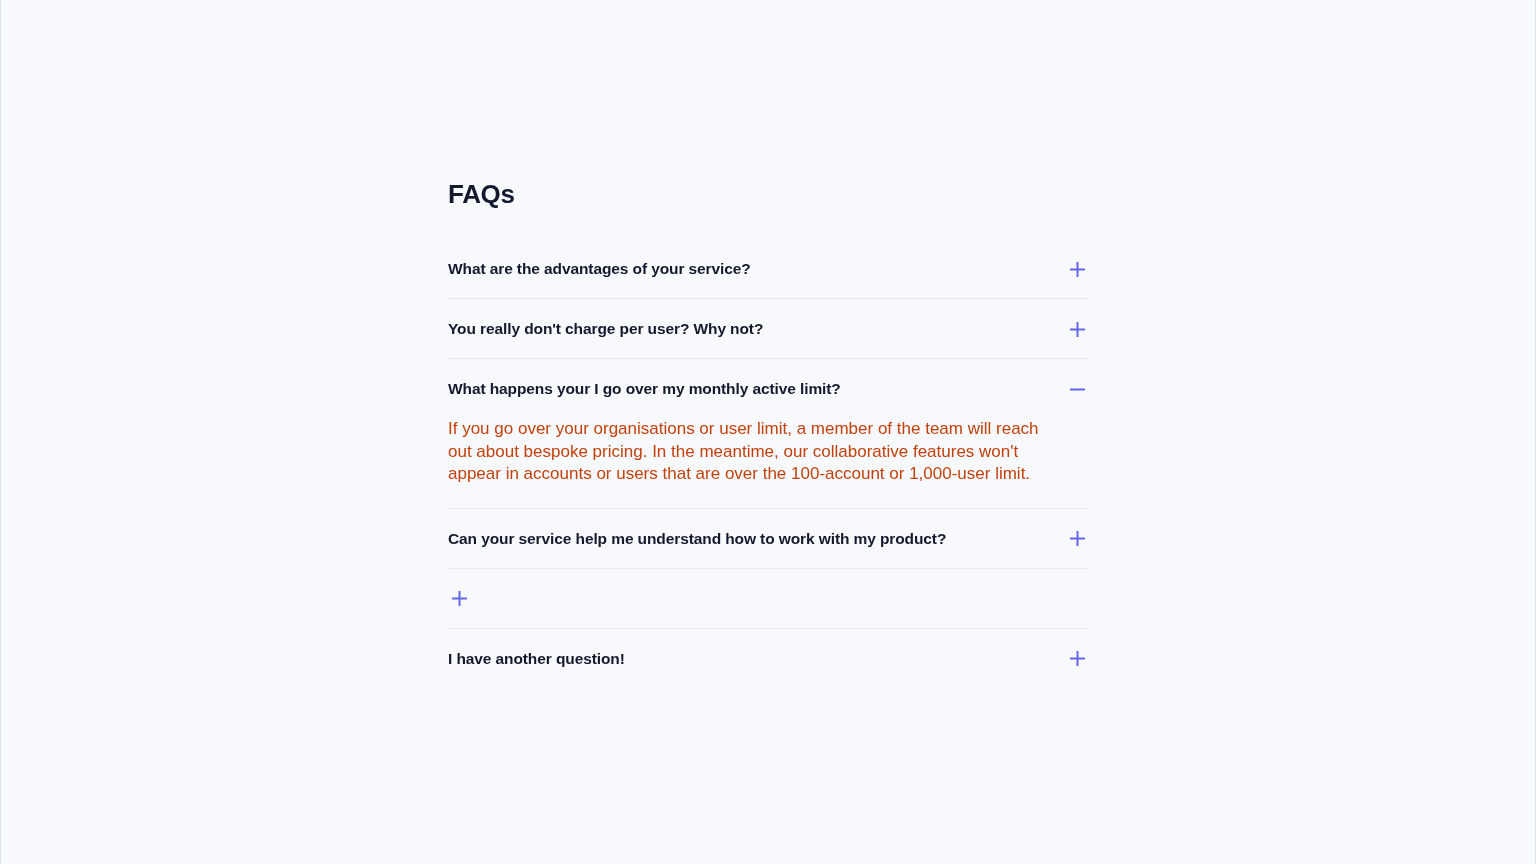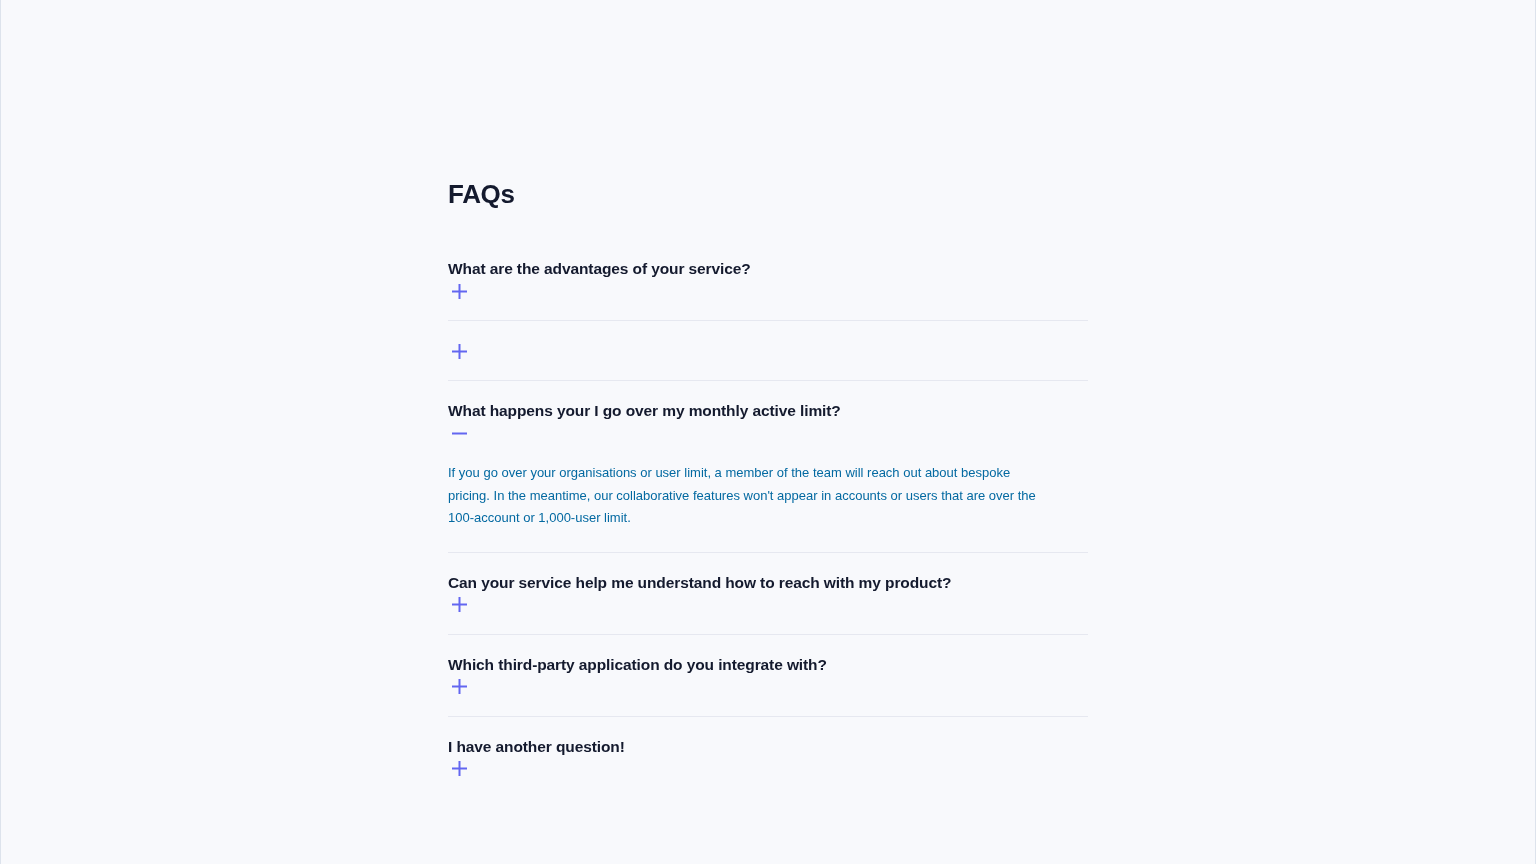--- a/index.html
+++ b/index.html
@@ -47,25 +47,24 @@
   .faq-item {
     border-bottom: 1px solid #e6e8f0;
   }
 
   .faq-item.last {
     border-bottom: none;
   }
 
   .faq-row {
     display: flex;
-    align-items: flex-start;
+    align-items: flex-end;
     justify-content: space-between;
     padding: 19px 0 18px 0;
     cursor: pointer;
-    flex-direction: column;
   }
 
   .faq-question {
     font-size: 15.5px;
     font-weight: bold;
     color: #141a2e;
     line-height: 22px;
     letter-spacing: -0.1px;
     padding-right: 24px;
   }
@@ -78,22 +77,22 @@
     align-items: center;
     justify-content: center;
     cursor: pointer;
   }
 
   .faq-toggle svg {
     display: block;
   }
 
   .faq-answer {
-    font-size: 13px;
-    color: #0369a1;
+    font-size: 17px;
+    color: #c2410c;
     line-height: 22.5px;
     padding: 0 40px 22px 0;
     max-width: 600px;
   }
 </style>
 </head>
 <body>
 
 <div class="page">
   <section class="faq-section">
@@ -105,20 +104,21 @@
             <div class="faq-toggle">
               <svg width="19" height="19" viewBox="0 0 19 19">
                 <line x1="2" y1="9.5" x2="17" y2="9.5" stroke="#6366f1" stroke-width="2" stroke-linecap="butt"></line>
                 <line x1="9.5" y1="2" x2="9.5" y2="17" stroke="#6366f1" stroke-width="2" stroke-linecap="butt"></line>
               </svg>
             </div>
           </div>
         </div>
         <div class="faq-item collapsed">
           <div class="faq-row">
+            <div class="faq-question">You really don't charge per user? Why not?</div>
             <div class="faq-toggle">
               <svg width="19" height="19" viewBox="0 0 19 19">
                 <line x1="2" y1="9.5" x2="17" y2="9.5" stroke="#6366f1" stroke-width="2" stroke-linecap="butt"></line>
                 <line x1="9.5" y1="2" x2="9.5" y2="17" stroke="#6366f1" stroke-width="2" stroke-linecap="butt"></line>
               </svg>
             </div>
           </div>
         </div>
         <div class="faq-item">
           <div class="faq-row">
@@ -126,32 +126,31 @@
             <div class="faq-toggle">
               <svg width="19" height="19" viewBox="0 0 19 19">
                 <line x1="2" y1="9.5" x2="17" y2="9.5" stroke="#6366f1" stroke-width="2" stroke-linecap="butt"></line>
               </svg>
             </div>
           </div>
           <div class="faq-answer">If you go over your organisations or user limit, a member of the team will reach out about bespoke pricing. In the meantime, our collaborative features won't appear in accounts or users that are over the 100-account or 1,000-user limit.</div>
         </div>
         <div class="faq-item collapsed">
           <div class="faq-row">
-            <div class="faq-question">Can your service help me understand how to reach with my product?</div>
+            <div class="faq-question">Can your service help me understand how to work with my product?</div>
             <div class="faq-toggle">
               <svg width="19" height="19" viewBox="0 0 19 19">
                 <line x1="2" y1="9.5" x2="17" y2="9.5" stroke="#6366f1" stroke-width="2" stroke-linecap="butt"></line>
                 <line x1="9.5" y1="2" x2="9.5" y2="17" stroke="#6366f1" stroke-width="2" stroke-linecap="butt"></line>
               </svg>
             </div>
           </div>
         </div>
         <div class="faq-item collapsed">
           <div class="faq-row">
-            <div class="faq-question">Which third-party application do you integrate with?</div>
             <div class="faq-toggle">
               <svg width="19" height="19" viewBox="0 0 19 19">
                 <line x1="2" y1="9.5" x2="17" y2="9.5" stroke="#6366f1" stroke-width="2" stroke-linecap="butt"></line>
                 <line x1="9.5" y1="2" x2="9.5" y2="17" stroke="#6366f1" stroke-width="2" stroke-linecap="butt"></line>
               </svg>
             </div>
           </div>
         </div>
         <div class="faq-item collapsed last">
           <div class="faq-row">

